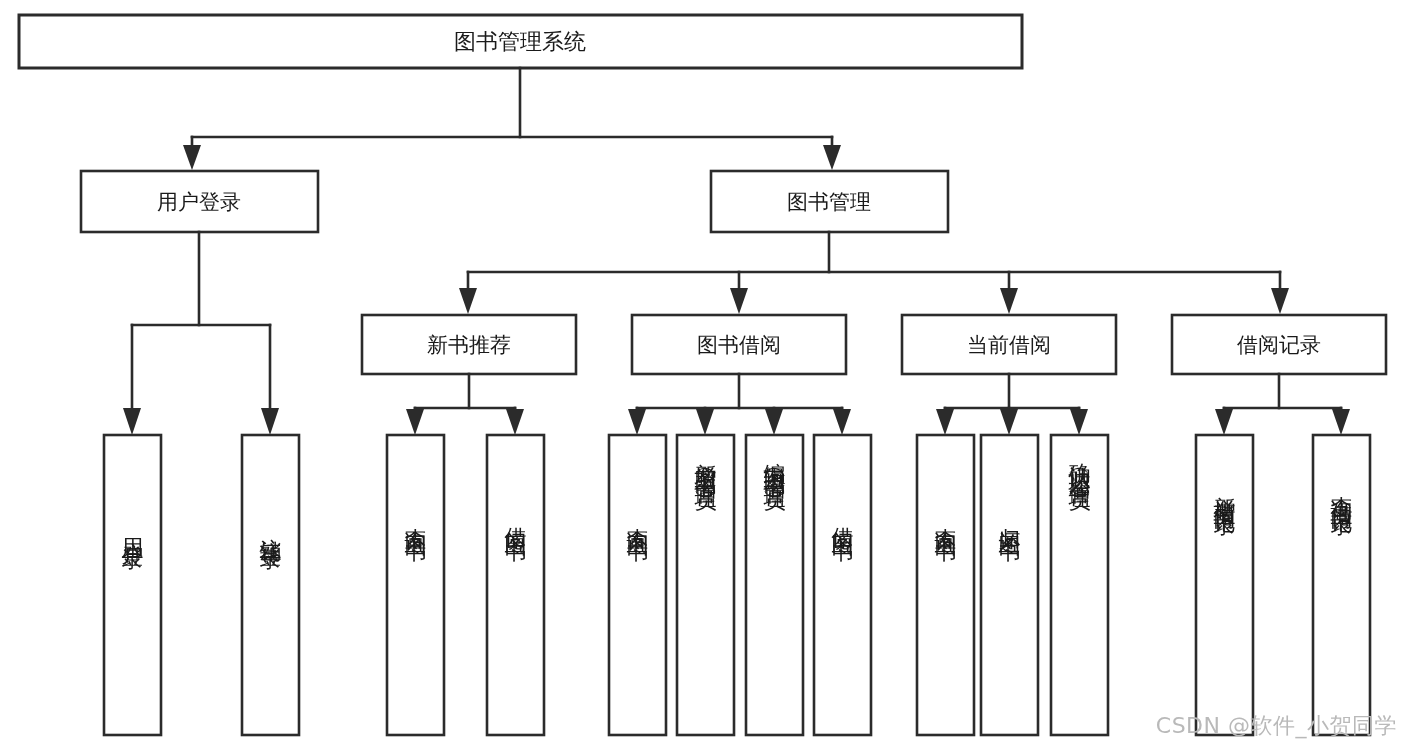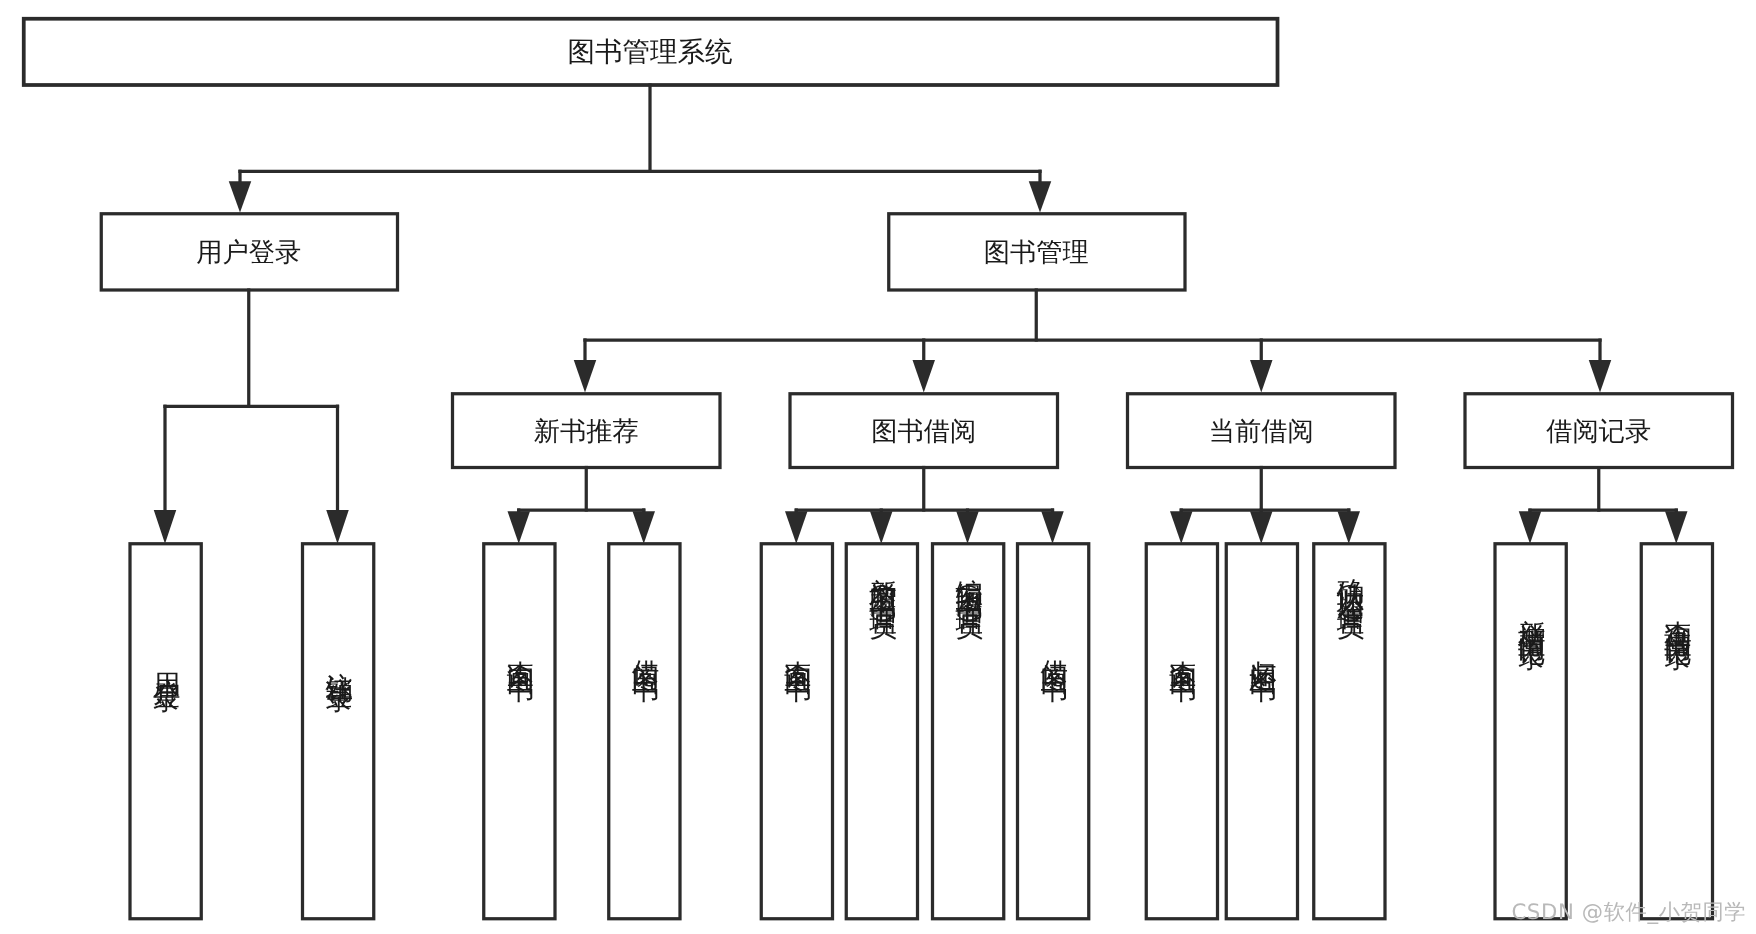--- a/index.html
+++ b/index.html
@@ -70,21 +70,21 @@
     line-height: 1.18;
     letter-spacing: 4px;
     color: #1a1a1a;
     white-space: nowrap;
   }
   .watermark {
     position: absolute;
     right: 8px;
     bottom: 6px;
     font-family: "DejaVu Sans", "Liberation Sans", sans-serif;
-    font-size: 17px;
+    font-size: 22px;
     color: #b9b9b9;
     letter-spacing: 0.5px;
     user-select: none;
   }
 </style>
 </head>
 <body>
 
 <div id="diagram-root">
 

